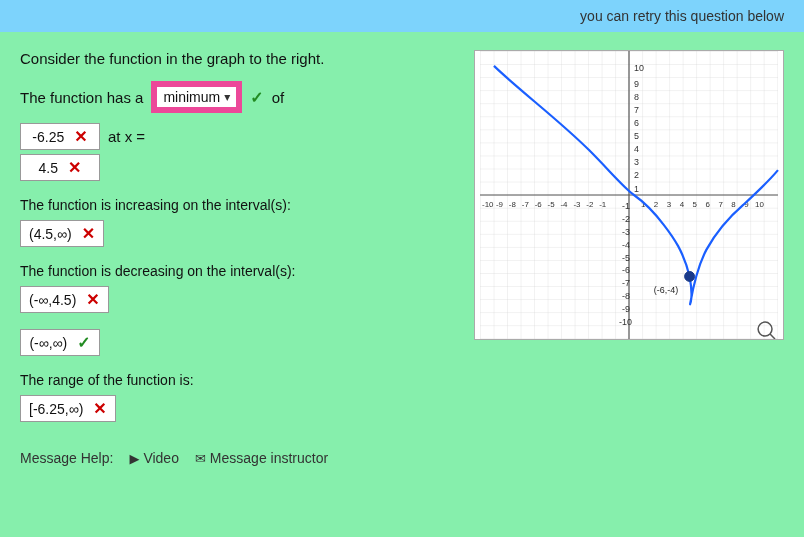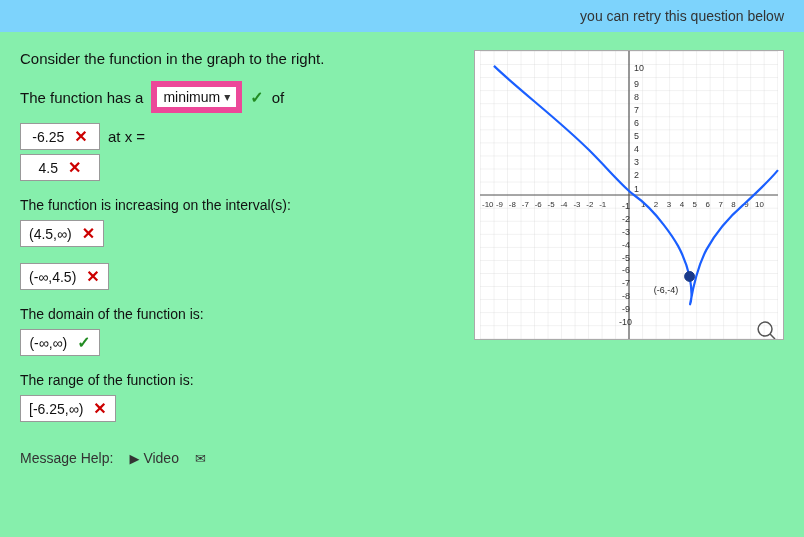--- a/index.html
+++ b/index.html
@@ -176,30 +176,30 @@
       <div class="section-label">The function is increasing on the interval(s):</div>
       <div class="inline-row">
         <div class="answer-box">
           <span>(4.5,∞)</span>
           <span class="x-mark">✕</span>
         </div>
       </div>
     </div>
 
     <div class="row-group">
+      <div class="section-label">The function is decreasing on the interval(s):</div>
       <div class="inline-row">
         <div class="answer-box">
           <span>(-∞,4.5)</span>
           <span class="x-mark">✕</span>
         </div>
       </div>
     </div>
 
     <div class="row-group">
-      <div class="section-label">The domain of the function is:</div>
       <div class="inline-row">
         <div class="answer-box">
           <span>(-∞,∞)</span>
           <span class="check-mark">✓</span>
         </div>
       </div>
     </div>
 
     <div class="row-group">
       <div class="section-label">The range of the function is:</div>
@@ -212,20 +212,21 @@
     </div>
 
     <div class="question-help">
       <span>Message Help:</span>
       <span class="help-link">
         <span class="help-icon">▶</span>
         <span>Video</span>
       </span>
       <span class="help-link">
         <span class="help-icon">✉</span>
+        <span>Message instructor</span>
       </span>
     </div>
 
   </div>
 
   <div class="right-panel">
     <div class="graph-container">
       <svg class="graph-svg" viewBox="0 0 300 290">
 
         <defs>

